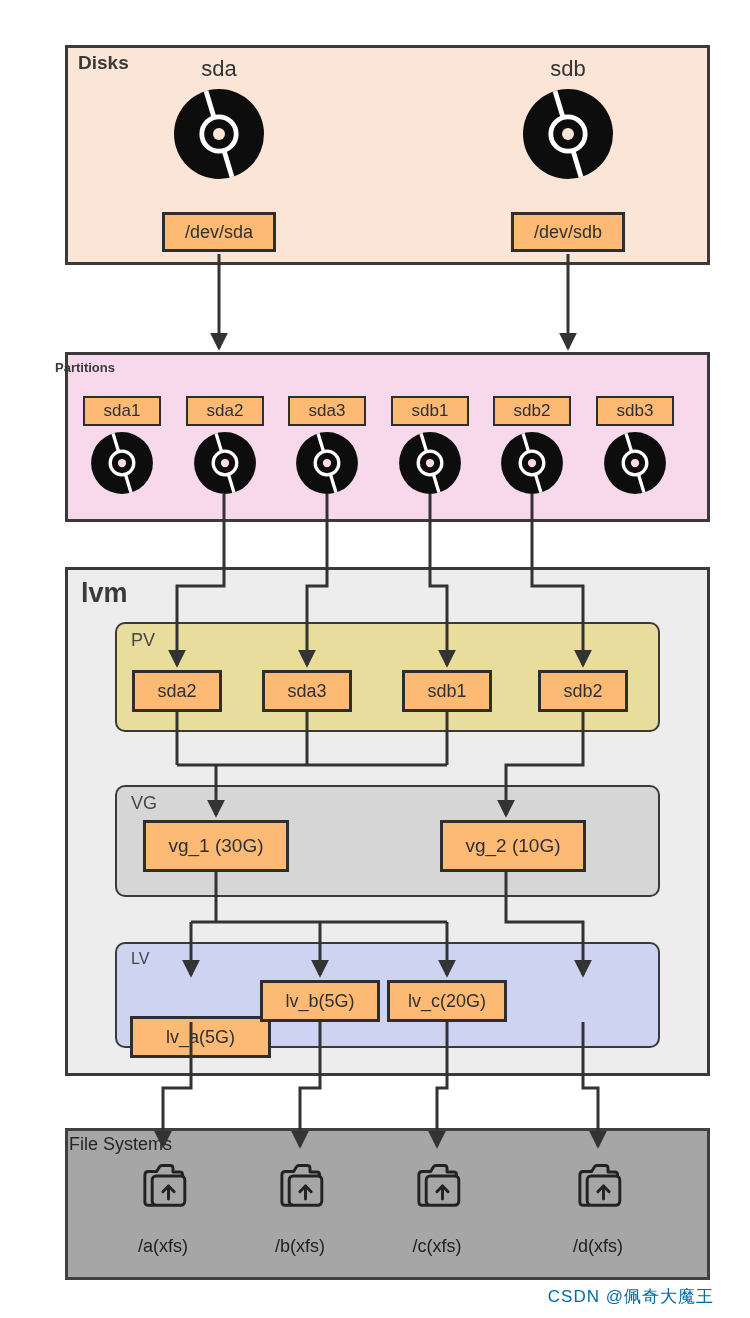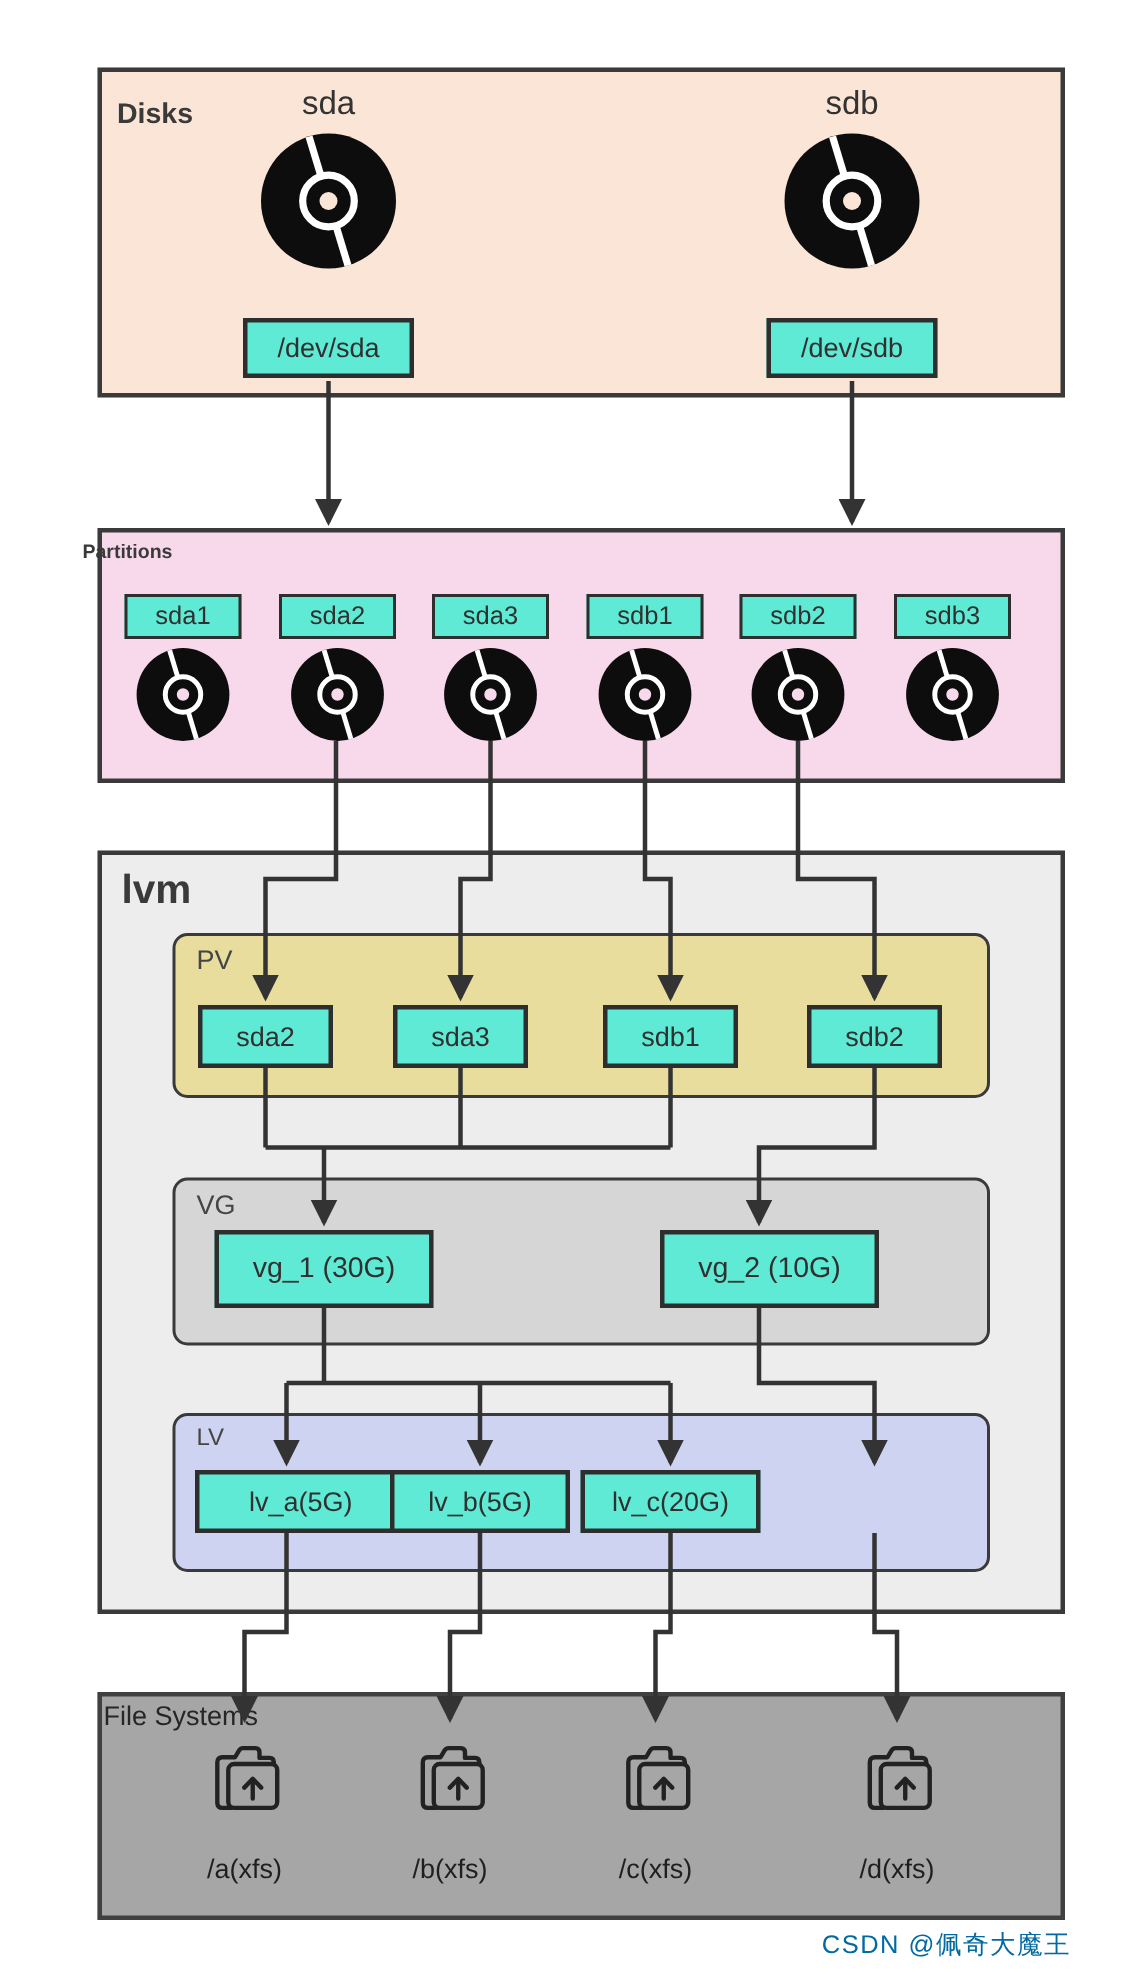--- a/index.html
+++ b/index.html
@@ -12,32 +12,32 @@
   .sec { position:absolute; border:3px solid #3a3a3a; }
   .sec-disks      { left:65px; top:45px;   width:645px; height:220px; background:#fbe5d6; }
   .sec-partitions { left:65px; top:352px;  width:645px; height:170px; background:#f7d9eb; }
   .sec-lvm        { left:65px; top:567px;  width:645px; height:509px; background:#ededed; }
   .sec-pv         { left:115px; top:622px; width:545px; height:110px; background:#e8dd9d; border-width:2.5px; border-radius:10px; }
   .sec-vg         { left:115px; top:785px; width:545px; height:112px; background:#d6d6d6; border-width:2.5px; border-radius:10px; }
   .sec-lv         { left:115px; top:942px; width:545px; height:106px; background:#ced3f2; border-width:2.5px; border-radius:10px; }
   .sec-fs         { left:65px; top:1128px; width:645px; height:152px; background:#a6a6a6; border-color:#404040; }
 
   .title { position:absolute; color:#3a3a3a; white-space:nowrap; }
-  .t-disks      { left:78px;  top:66px;  font-size:19px; font-weight:bold;text-align:right; }
+  .t-disks      { left:78px;  top:52px;  font-size:19px; font-weight:bold;text-align:right; }
   .t-partitions { left:55px;  top:360px; font-size:13px; font-weight:bold; }
   .t-lvm        { left:81px;  top:578px; font-size:27px; font-weight:bold; }
   .t-pv         { left:131px; top:630px; font-size:18px; color:#454545; }
   .t-vg         { left:131px; top:793px; font-size:18px; color:#454545; }
   .t-lv         { left:131px; top:950px; font-size:16px; color:#454545; }
   .t-fs         { left:69px;  top:1134px; font-size:18px; color:#262626; }
 
   .caption { position:absolute; font-size:22px; color:#333; text-align:center; width:90px; }
 
   .wbox {
-    position:absolute; background:#5eead4; border:3px solid #2e2e2e;
+    position:absolute; background:#fdba74; border:3px solid #2e2e2e;
     display:flex; align-items:center; justify-content:center;
     font-size:18px; color:#303030; white-space:nowrap;
   }
   .devbox { width:114px; height:40px; top:212px; }
   .pbox   { width:78px;  height:30px; top:396px; font-size:17px; border-width:2.5px; }
   .pvbox  { width:90px;  height:42px; top:670px; }
   .vgbox  { width:146px; height:52px; top:820px; font-size:19px; }
   .lvbox  { height:42px; top:980px; }
 
   .icon { position:absolute; }
@@ -124,21 +124,21 @@
     </svg>
 
   <div class="wbox pvbox" style="left:132px;">sda2</div>
   <div class="wbox pvbox" style="left:262px;">sda3</div>
   <div class="wbox pvbox" style="left:402px;">sdb1</div>
   <div class="wbox pvbox" style="left:538px;">sdb2</div>
 
   <div class="wbox vgbox" style="left:143px;">vg_1  (30G)</div>
   <div class="wbox vgbox" style="left:440px;">vg_2  (10G)</div>
 
-  <div class="wbox lvbox" style="left:130px; width:141px;">lv_a(5G)</div>
+  <div class="wbox lvbox" style="left:130px; width:141px;margin-top:36px;">lv_a(5G)</div>
   <div class="wbox lvbox" style="left:260px; width:120px;">lv_b(5G)</div>
   <div class="wbox lvbox" style="left:387px; width:120px;">lv_c(20G)</div>
 
   <svg class="icon" style="left:137px; top:1160px;" width="54" height="50">
       <use href="#folder-up"></use>
     </svg>
   <svg class="icon" style="left:274px; top:1160px;" width="54" height="50">
       <use href="#folder-up"></use>
     </svg>
   <svg class="icon" style="left:411px; top:1160px;" width="54" height="50">

